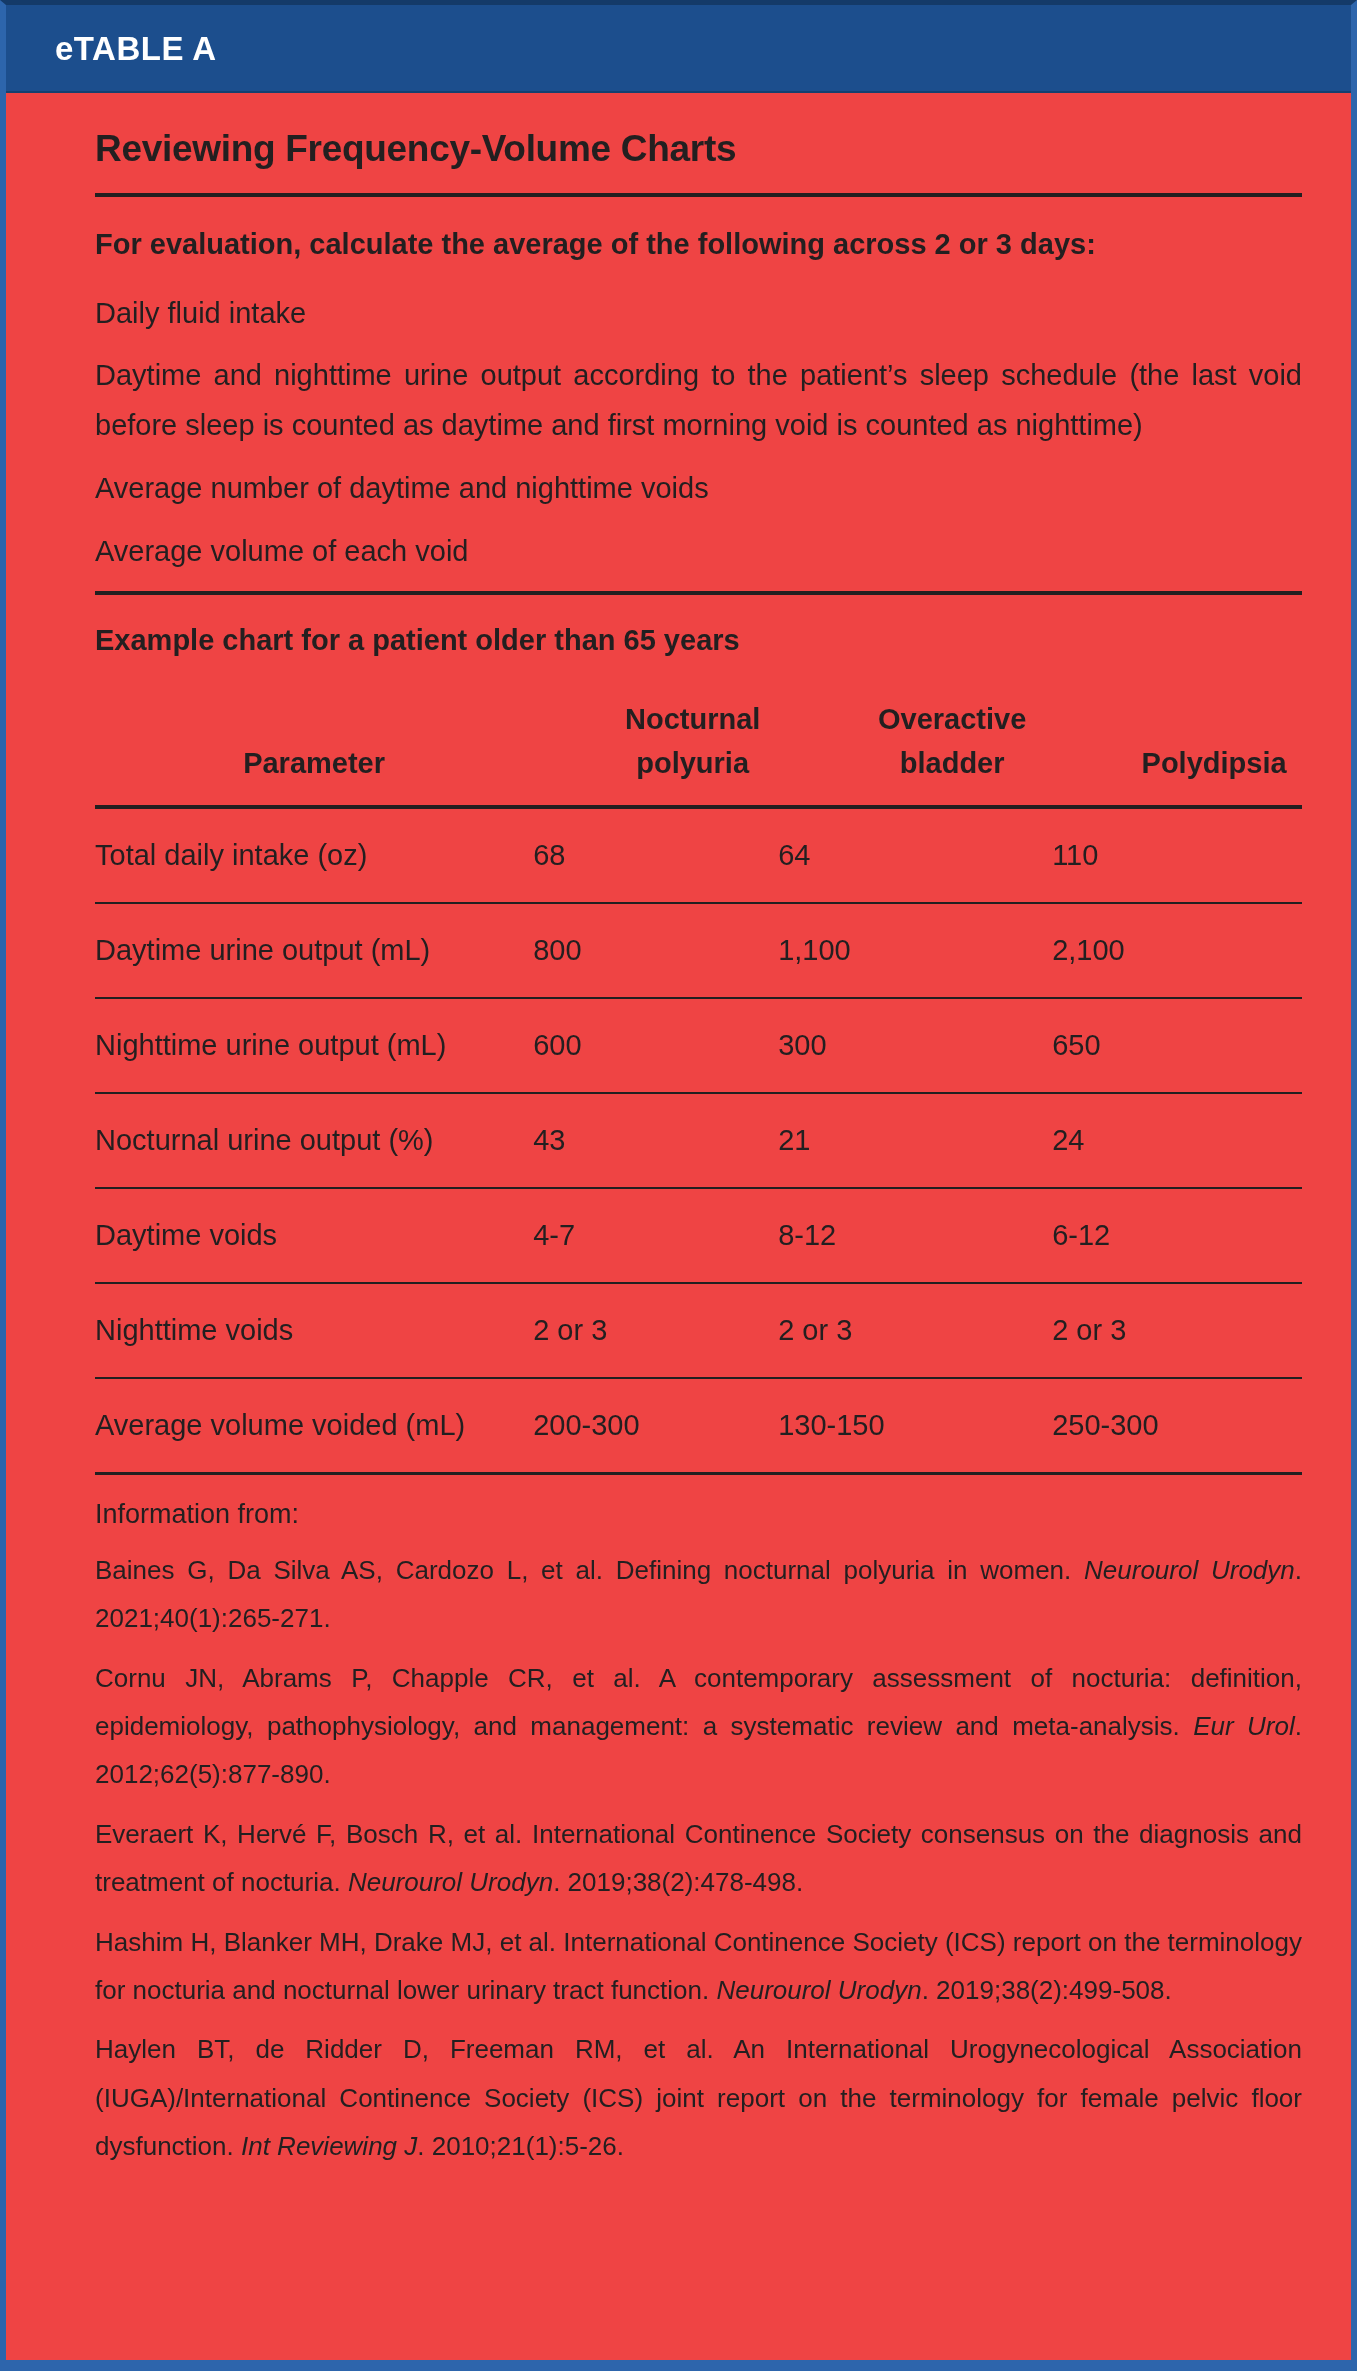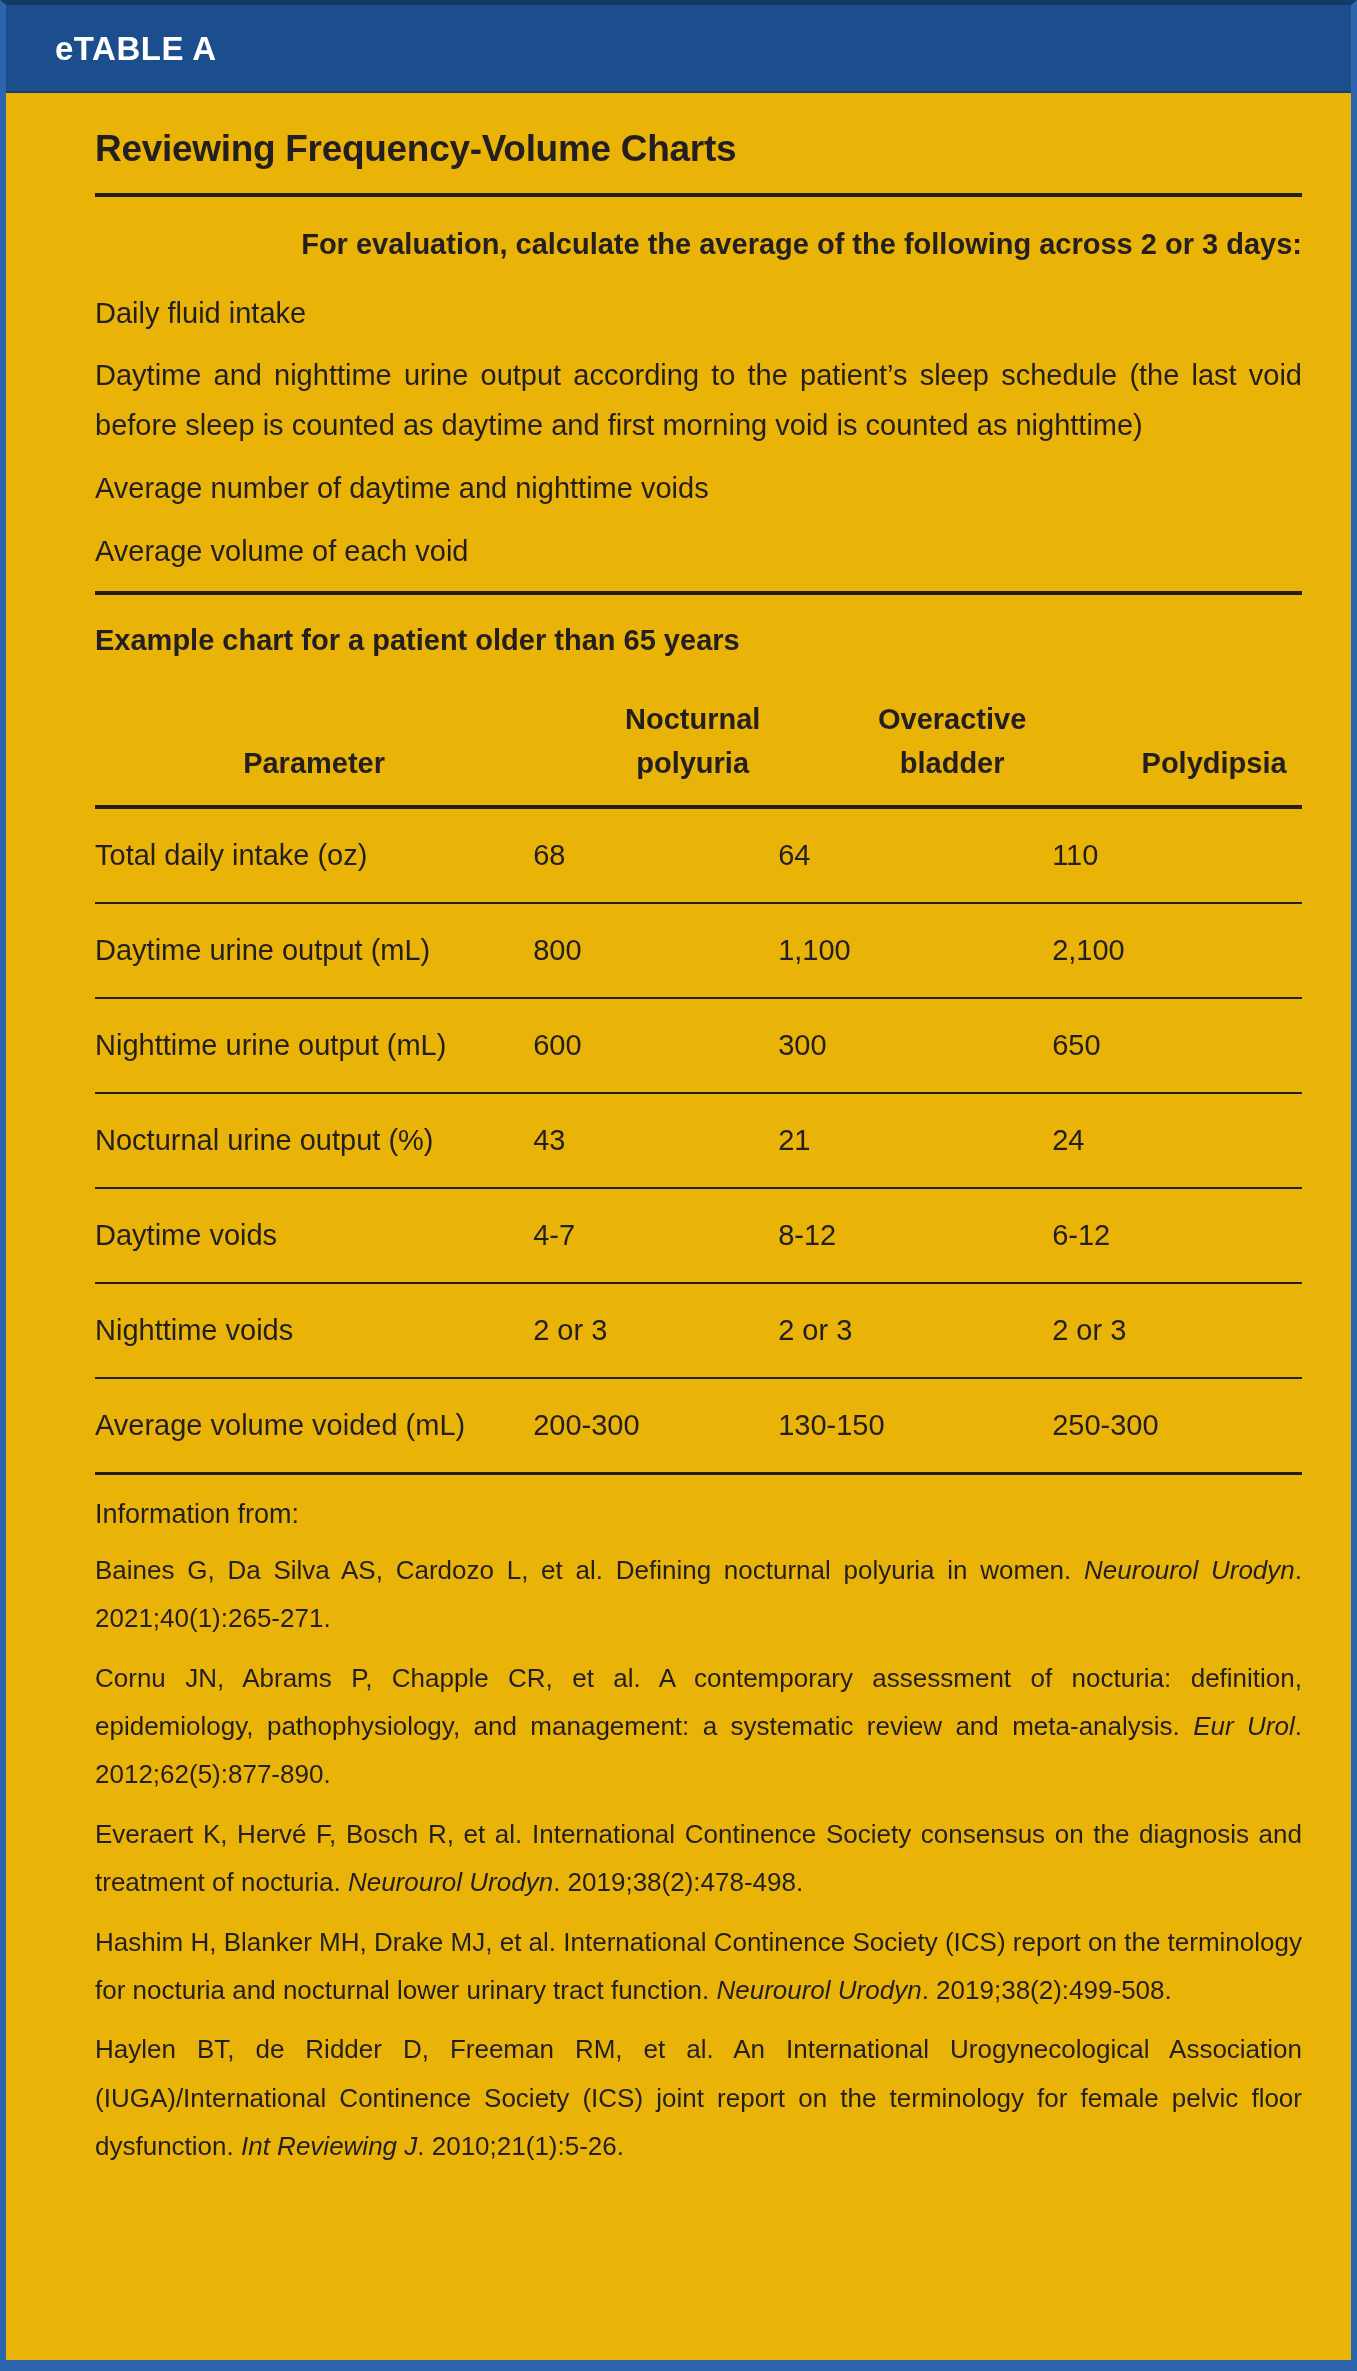--- a/index.html
+++ b/index.html
@@ -14,21 +14,21 @@
   .page {
     width: 1357px;
     height: 2371px;
     border-left: 6px solid #2d65ac;
     border-right: 6px solid #2d65ac;
     border-bottom: 11px solid #2d65ac;
     border-top: 5px solid #143a68;
     display: flex;
     flex-direction: column;
     overflow: hidden;
-    background: #eab308;
+    background: #ef4444;
   }
 
   
   .band {
     height: 88px;
     background: #1c4e8d;
     display: flex;
     align-items: center;
     padding: 0 49px;
     flex: 0 0 auto;
@@ -61,21 +61,20 @@
     height: 4px;
     background: #231f20;
     margin-top: 22px;
   }
 
   .intro-heading {
     margin-top: 28px;
     font-size: 29px;
     font-weight: 700;
     line-height: 1.35;
-    text-align: right;
   }
 
   .eval-list { margin-top: 24px; }
   .eval-item {
     font-size: 29px;
     font-weight: 400;
     line-height: 1.72;
     margin-bottom: 13px;
     text-align: justify;
   }

